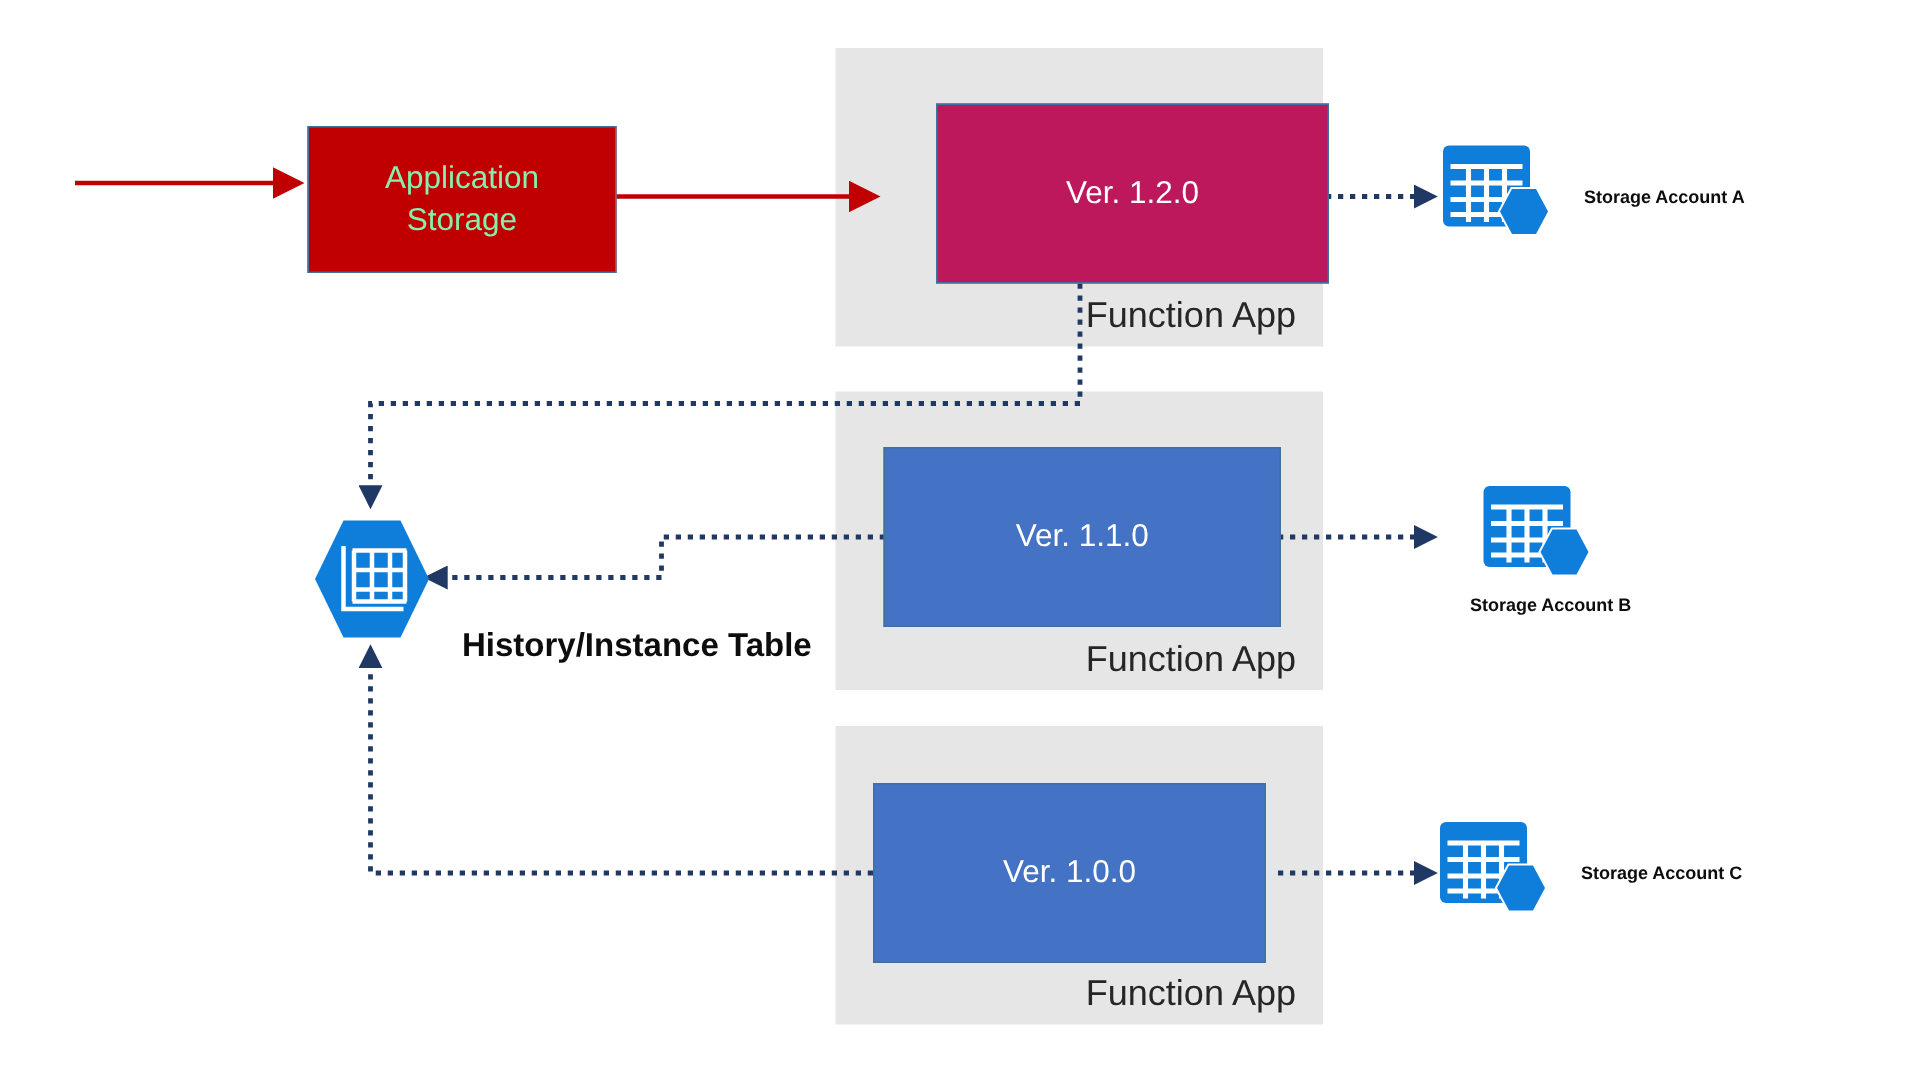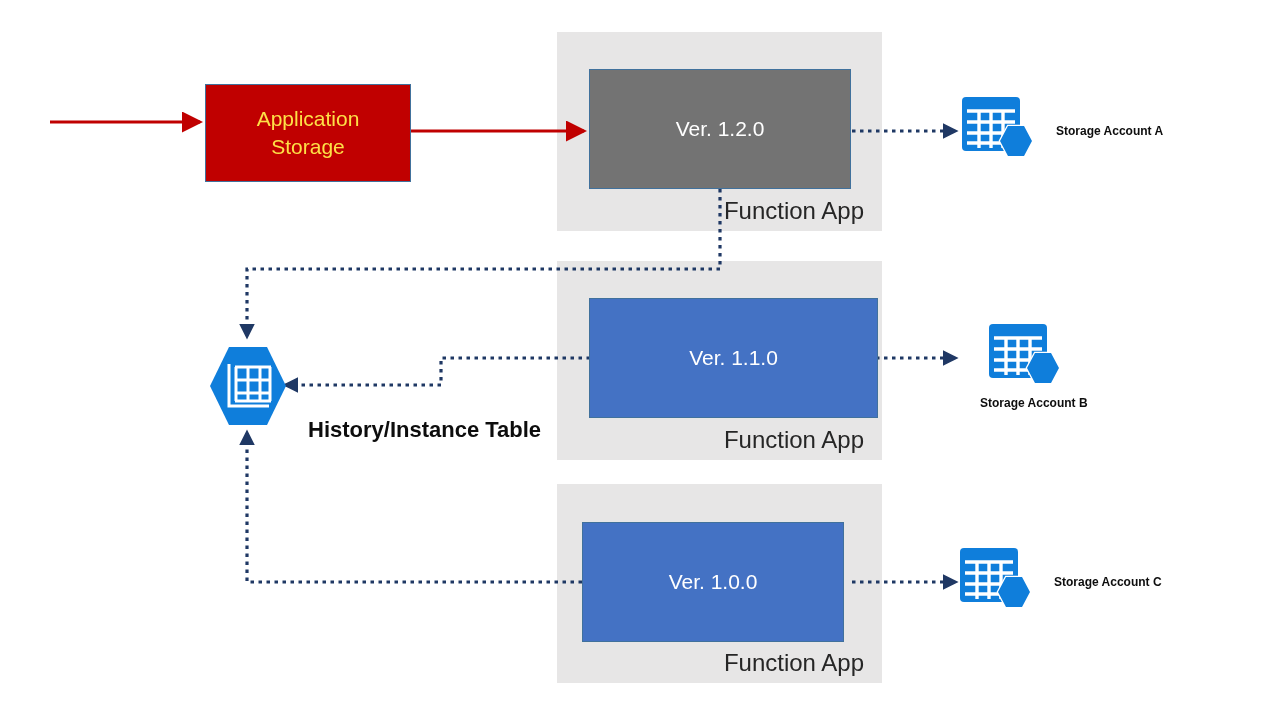--- a/index.html
+++ b/index.html
@@ -44,33 +44,33 @@
     position: absolute;
     box-sizing: border-box;
     border: 1px solid #41719C;
     display: flex;
     align-items: center;
     justify-content: center;
     color: #ffffff;
     font-size: 21px;
     font-family: "Liberation Sans", sans-serif;
   }
-  .ver-green { background: #737373; }
+  .ver-green { background: #be185d; margin-left: 35px; }
   .ver-blue  { background: #4472C4; }
   
   .router-box {
     position: absolute;
     box-sizing: border-box;
     background: #C00000;
     border: 1px solid #41719C;
     display: flex;
     align-items: center;
     justify-content: center;
     text-align: center;
-    color: #fde047;
+    color: #86efac;
     font-size: 21px;
     line-height: 1.35;
     font-family: "Liberation Sans", sans-serif;
   }
   
   .storage-row {
     position: absolute;
     display: flex;
     align-items: center;
   }
@@ -146,21 +146,21 @@
     <span>
       <span>Application</span><br>
       <span>Storage</span>
     </span>
   </div>
 
   <div class="ver-box ver-green" style="left:589px; top:69px; width:262px; height:120px;">
     <span>Ver. 1.2.0</span>
   </div>
 
-  <div class="ver-box ver-blue" style="left:589px; top:298px; width:289px; height:120px;">
+  <div class="ver-box ver-blue" style="left:589px; top:298px; width:265px; height:120px;">
     <span>Ver. 1.1.0</span>
   </div>
 
   <div class="ver-box ver-blue" style="left:582px; top:522px; width:262px; height:120px;">
     <span>Ver. 1.0.0</span>
   </div>
 
   <div class="storage-row" style="left:958px; top:93px;">
     <svg class="storage-icon" width="76" height="76" viewBox="0 0 76 76">
       <rect x="4" y="4" width="58" height="54" rx="4" ry="4" fill="#0F7EDB"></rect>

